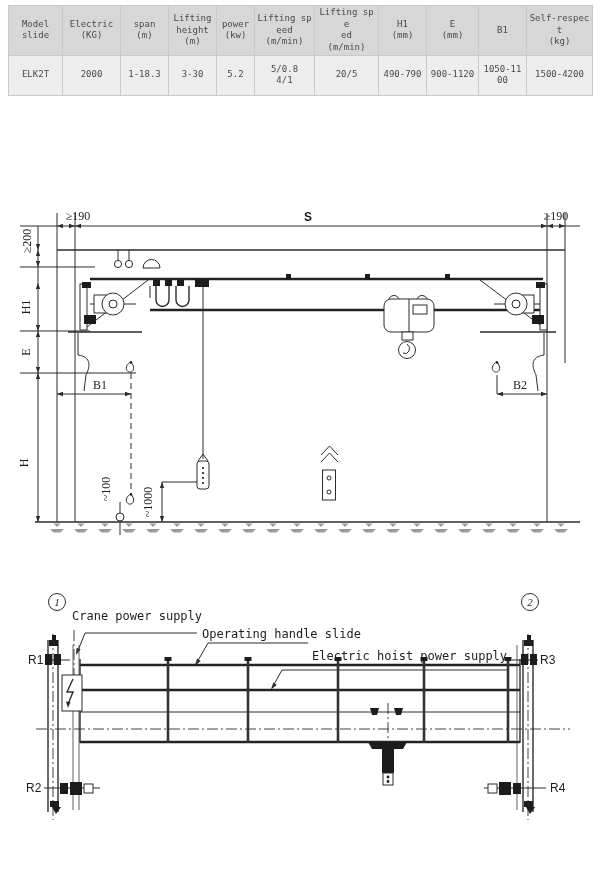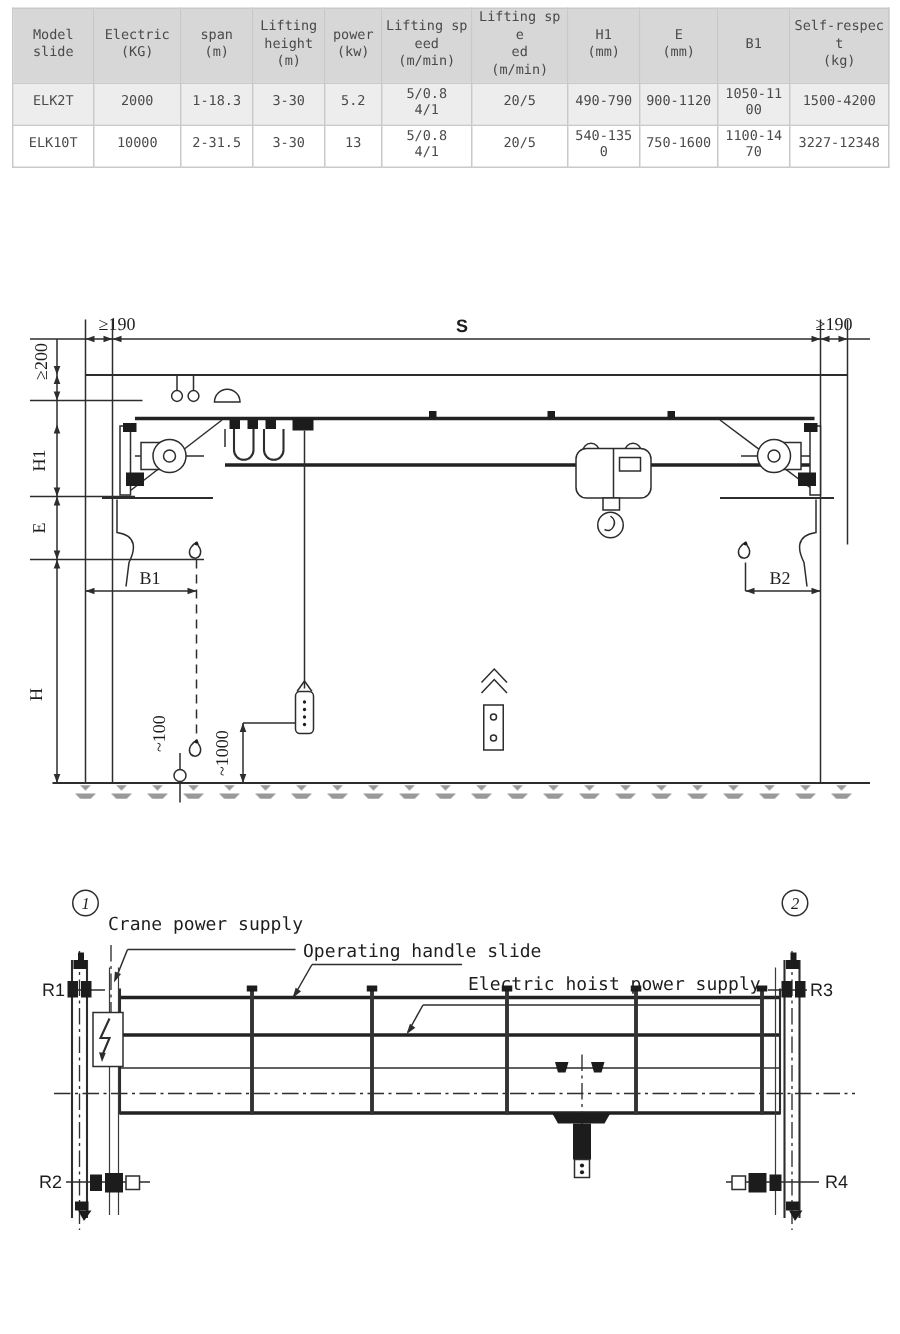--- a/index.html
+++ b/index.html
@@ -4,21 +4,21 @@
 <style>
   html,body{margin:0;padding:0;background:#fff;}
   .page{position:relative;width:600px;height:889px;background:#fff;overflow:hidden;
         font-family:"DejaVu Sans Mono", monospace;}
   
   table.spec{position:absolute;left:8px;top:5px;width:584px;border-collapse:collapse;
              table-layout:fixed;font:9px/1.3 "DejaVu Sans Mono", monospace;color:#4a4a4a;}
   table.spec th, table.spec td{border:1px solid #c9c9c9;text-align:center;vertical-align:middle;
              padding:1px 2px;white-space:pre-line;word-break:break-all;font-weight:normal;}
   table.spec thead th{background:#d7d7d7;height:40px;}
-  table.spec tbody tr{height:28px;}
+  table.spec tbody tr{height:40px;}
   table.spec tbody tr:nth-child(odd){background:#ededed;}
   table.spec tbody tr:nth-child(even){background:#ffffff;}
   
   svg{position:absolute;left:0;}
   #elev{top:205px;} #plan{top:580px;}
   .ln{stroke:#2d2d2d;stroke-width:1;fill:none;}
   .lnt{stroke:#2d2d2d;stroke-width:1.4;fill:none;}
   .ln2{stroke:#222;stroke-width:2.4;fill:none;}
   .thin{stroke:#3a3a3a;stroke-width:.8;fill:none;}
   .dash{stroke:#2d2d2d;stroke-width:1;fill:none;stroke-dasharray:6 4;}
@@ -89,34 +89,20 @@
         <td>3-30</td>
         <td>5.2</td>
         <td>5/0.8
 4/1</td>
         <td>20/5</td>
         <td>490-790</td>
         <td>900-1120</td>
         <td>1050-1100</td>
         <td>1500-4200</td>
       </tr>
-      <tr>
-        <td>ELK10T</td>
-        <td>10000</td>
-        <td>2-31.5</td>
-        <td>3-30</td>
-        <td>13</td>
-        <td>5/0.8
-4/1</td>
-        <td>20/5</td>
-        <td>540-1350</td>
-        <td>750-1600</td>
-        <td>1100-1470</td>
-        <td>3227-12348</td>
-      </tr>
     </tbody>
   </table>
 
   <svg id="elev" width="600" height="365" viewBox="0 0 600 365">
     <defs>
       <pattern id="hatch" patternUnits="userSpaceOnUse" width="24" height="9">
         <polygon points="2,0 16,0 9,7" fill="#999"></polygon>
       </pattern>
     </defs>
 

